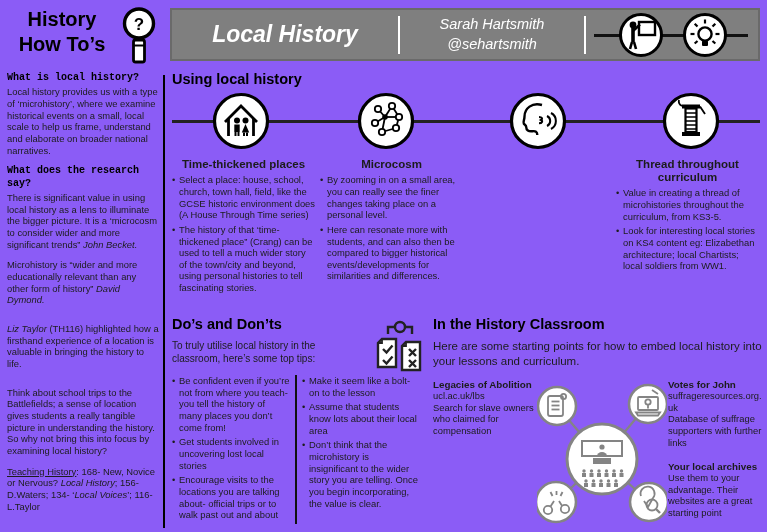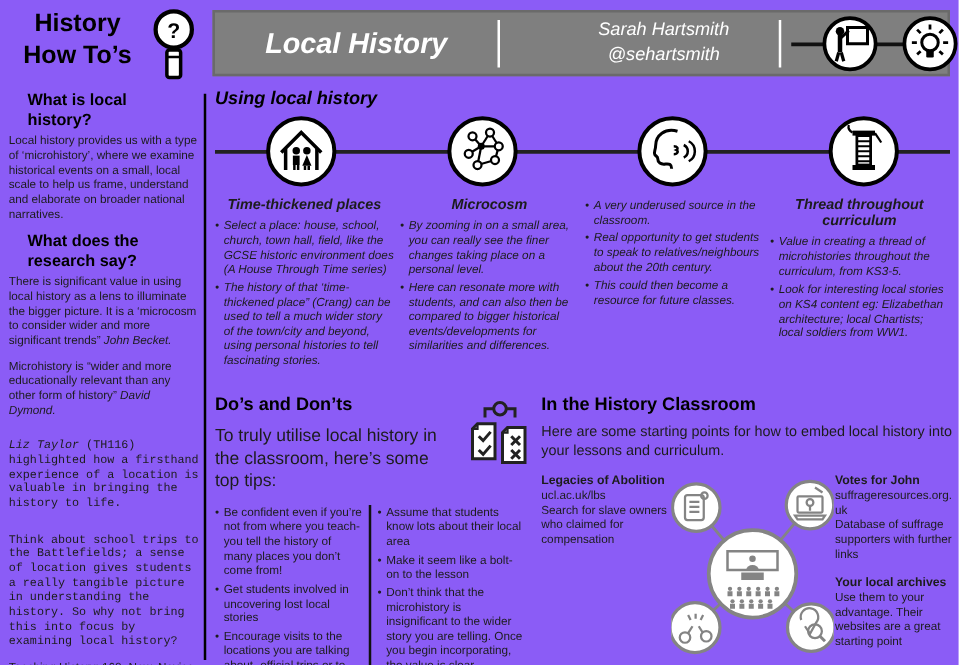--- a/index.html
+++ b/index.html
@@ -6,49 +6,49 @@
   .poster{position:relative;width:767px;height:532px;background:#8b5cf6;overflow:hidden;
           font-family:"Liberation Sans",sans-serif;color:#1c1c1c;}
   
   .brand{position:absolute;left:6px;top:7px;width:112px;text-align:center;
          font-weight:bold;font-size:20px;line-height:1.25;color:#000;}
   .logo{position:absolute;left:114px;top:6px;}
   .banner{position:absolute;left:170px;top:8px;width:590px;height:53px;background:#7f7f7f;
           border:2px solid #6a6a6a;box-sizing:border-box;display:flex;align-items:center;color:#fff;}
   .banner-title{flex:0 0 226px;text-align:center;font-weight:bold;font-style:italic;font-size:23px;}
   .vbar{flex:0 0 2px;height:38px;background:#fff;}
-  .banner-author{flex:0 0 184px;text-align:center;font-style:italic;font-size:14.5px;line-height:1.35;padding-left:39px;}
+  .banner-author{flex:0 0 184px;text-align:center;font-style:italic;font-size:14.5px;line-height:1.35;}
   .banner-icons{flex:1;position:relative;height:100%;}
   .icon-line{position:absolute;left:8px;right:10px;top:24px;height:2.5px;background:#111;}
   .badge{position:absolute;top:2px;}
   .badge.b1{left:32px;} .badge.b2{left:96px;}
   
   .sidebar{position:absolute;left:7px;top:72px;width:152px;font-size:9.4px;line-height:1.24;}
-  .sidebar h2{font-size:13px;margin:0 15px 2px;color:#000;}
+  .sidebar h2{font-size:10px;margin:0 0 2px;color:#000;font-family:Liberation Mono, monospace;}
   .sidebar p{margin:0 0 9px;}
-  .sidebar p.gap{margin-top:17px;font-family:Liberation Mono, monospace;}
+  .sidebar p.gap{margin-top:17px;}
   .i{font-style:italic;} .u{text-decoration:underline;}
   .vdiv{position:absolute;left:163px;top:75px;width:2px;height:453px;background:#000;}
   
-  .main{position:absolute;left:172px;top:71px;width:592px;font-style:italic;}
+  .main{position:absolute;left:172px;top:71px;width:592px;}
   .main h2, .sec h2{font-size:14.5px;margin:0;color:#000;}
   .icon-row{position:relative;height:62px;margin-top:5px;}
   .hline{position:absolute;left:0;right:4px;top:28px;height:2.5px;background:#222;}
   .circ{position:absolute;top:0;}
   .c1{left:40px;} .c2{left:185px;} .c3{left:337px;} .c4{left:490px;}
   .using-cols{display:flex;margin-top:4px;}
   .ucol{width:143px;margin-right:5px;}
   .ucol-title{font-weight:bold;font-size:11.5px;text-align:center;line-height:1.15;margin-bottom:3px;}
   ul.blist{margin:0;padding:0;list-style:none;font-size:9.4px;line-height:1.24;}
   ul.blist li{position:relative;padding-left:7px;margin-bottom:3px;}
   ul.blist li::before{content:"\2022";position:absolute;left:0;}
   
   .sec{position:absolute;}
   .dos{left:172px;top:316px;width:256px;}
-  .dos .intro{font-size:14px;line-height:1.3;margin-top:7px;width:188px;}
+  .dos .intro{font-size:10px;line-height:1.3;margin-top:7px;width:188px;}
   .clip-icon{position:absolute;right:0;top:3px;}
   .dd-cols{display:flex;margin-top:10px;}
   .docol{width:118px;}
   .ddiv{width:2px;background:#111;margin:0 5px;}
   .classroom{left:433px;top:316px;width:332px;}
   .classroom .intro{font-size:11.5px;line-height:1.3;margin-top:7px;}
   .cl-grid{display:flex;margin-top:10px;}
   .cl-left{width:102px;}
   .cl-mid{flex:1;position:relative;}
   .cl-right{width:97px;}
@@ -197,25 +197,20 @@
         </ul>
       </div>
       <div class="ucol">
         <div class="ucol-title">Microcosm</div>
         <ul class="blist">
           <li>By zooming in on a small area, you can really see the finer changes taking place on a personal level.</li>
           <li>Here can resonate more with students, and can also then be compared to bigger historical events/developments for similarities and differences.</li>
         </ul>
       </div>
       <div class="ucol">
-        <ul class="blist">
-          <li>A very underused source in the classroom.</li>
-          <li>Real opportunity to get students to speak to relatives/neighbours about the 20th century.</li>
-          <li>This could then become a resource for future classes.</li>
-        </ul>
       </div>
       <div class="ucol">
         <div class="ucol-title">Thread throughout curriculum</div>
         <ul class="blist">
           <li>Value in creating a thread of microhistories throughout the curriculum, from KS3-5.</li>
           <li>Look for interesting local stories on KS4 content eg: Elizabethan architecture; local Chartists; local soldiers from WW1.</li>
         </ul>
       </div>
     </div>
   </div>
@@ -239,22 +234,22 @@
       <div class="docol">
         <ul class="blist">
           <li>Be confident even if you’re not from where you teach- you tell the history of many places you don’t come from!</li>
           <li>Get students involved in uncovering lost local stories</li>
           <li>Encourage visits to the locations you are talking about- official trips or to walk past out and about</li>
         </ul>
       </div>
       <div class="ddiv"></div>
       <div class="docol">
         <ul class="blist">
+          <li>Make it seem like a bolt-on to the lesson</li>
           <li>Assume that students know lots about their local area</li>
-          <li>Make it seem like a bolt-on to the lesson</li>
           <li>Don’t think that the microhistory is insignificant to the wider story you are telling. Once you begin incorporating, the value is clear.</li>
         </ul>
       </div>
     </div>
   </div>
 
   <div class="sec classroom">
     <h2>In the History Classroom</h2>
     <div class="intro">Here are some starting points for how to embed local history into your lessons and curriculum.</div>
     <div class="cl-grid">

